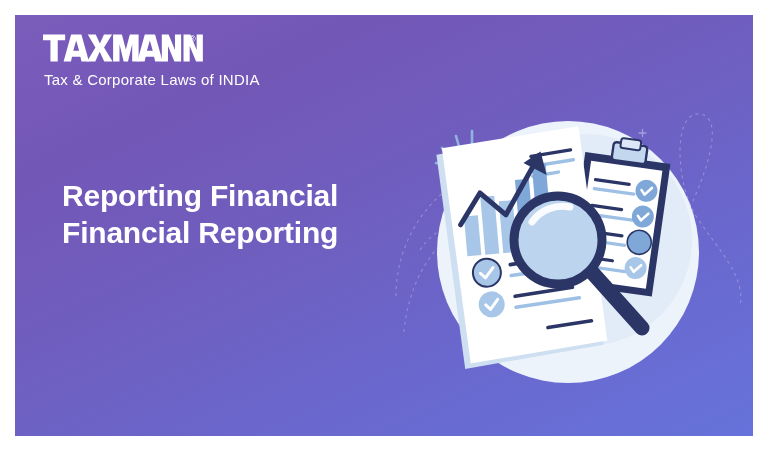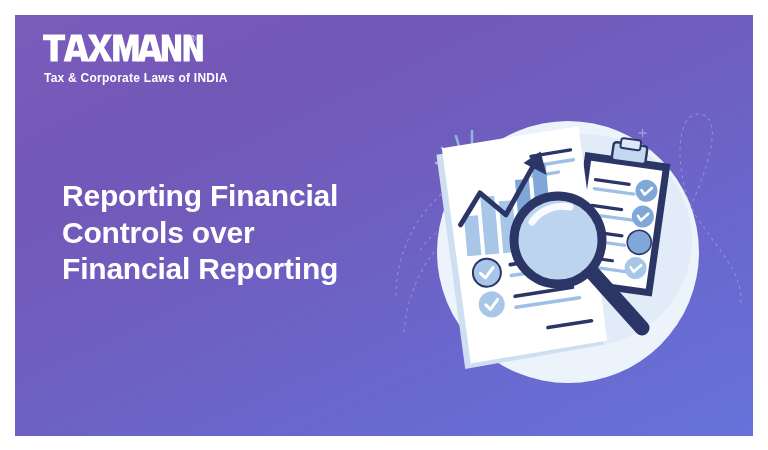--- a/index.html
+++ b/index.html
@@ -46,23 +46,23 @@
     color: #ffffff;
     font-size: 9px;
     line-height: 9px;
     font-family: "Liberation Sans", sans-serif;
   }
   #logo-tagline {
     position: absolute;
     left: 1px;
     top: 40px;
     color: #ffffff;
-    font-size: 12px;
+    font-size: 15px;
     letter-spacing: 0.25px;
-    font-weight: bold;
+    font-weight: normal;
     white-space: nowrap;
     font-family: "Liberation Sans", sans-serif;
   }
 
   
   #headline {
     position: absolute;
     left: 47px;
     top: 163px;
     width: 370px;
@@ -243,17 +243,16 @@
           <path d="M177.4 0 L186 0 L194 19.4 L194 0 L201.8 0 L201.8 34 L193.3 34 L185.2 14.6 L185.2 34 L177.4 34 Z"></path>
         </g>
       </svg>
     </div>
     <div id="logo-reg">®</div>
     <div id="logo-tagline">Tax &amp; Corporate Laws of INDIA</div>
   </div>
 
   <div id="headline">
     <span class="hl-line">Reporting Financial</span>
-    <span class="hl-line">Controls over</span>
     <span class="hl-line">Financial Reporting</span>
   </div>
 
 </div>
 
 </body></html>

